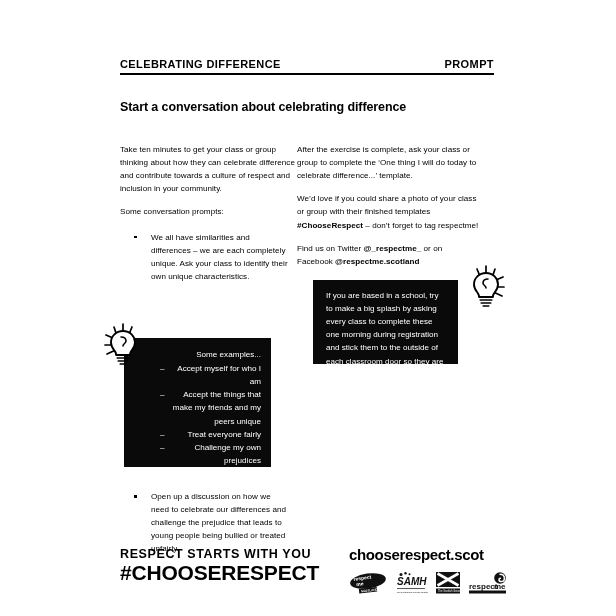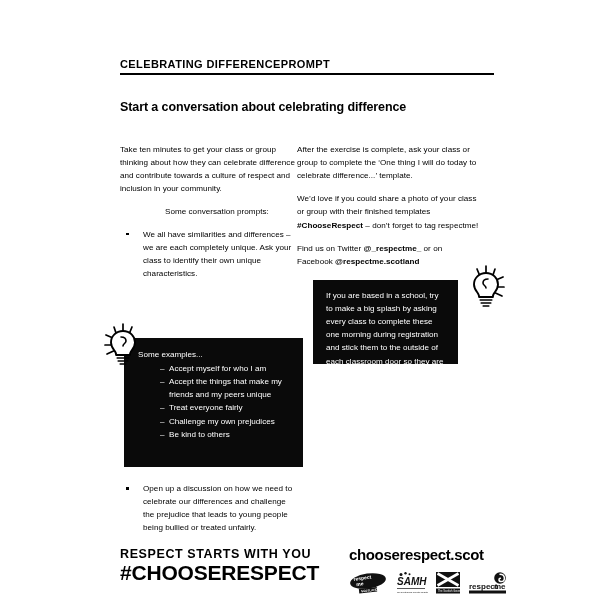--- a/index.html
+++ b/index.html
@@ -23,24 +23,25 @@
     background: #ffffff;
   }
 
   
   .header {
     position: absolute;
     left: 120px;
     top: 58px;
     width: 374px;
     display: flex;
-    justify-content: flex-start;
+    justify-content: space-between;
     align-items: flex-end;
     padding-bottom: 3px;
     border-bottom: 2.5px solid #000;
+    gap: 28px;
   }
   .header-left, .header-right {
     font-size: 11px;
     font-weight: bold;
     letter-spacing: 0.4px;
     line-height: 1.1;
     text-transform: uppercase;
   }
 
   
@@ -59,25 +60,25 @@
     position: absolute;
     top: 143px;
     font-size: 8.1px;
     line-height: 1.62;
     letter-spacing: 0.03px;
   }
   .col-left  { left: 120px;  width: 182px; }
   .col-right { left: 297px;  width: 182px; }
 
   .para { margin: 0 0 10px 0; }
-  .para.tight { margin-bottom: 9px; margin-left: 45px; }
+  .para.tight { margin-bottom: 9px; }
 
   ul.bullets {
     list-style: none;
-    margin: 4px;
+    margin: 12px;
     padding: 0;
   }
   ul.bullets > li {
     position: relative;
     padding-left: 19px;
     margin-bottom: 11px;
   }
   ul.bullets > li::before {
     content: "";
     position: absolute;
@@ -95,23 +96,24 @@
     position: absolute;
     background: #0a0a0a;
     color: #ffffff;
     font-size: 8.1px;
     line-height: 1.62;
     box-sizing: border-box;
   }
   .callout-left {
     left: 124px;
     top: 338px;
-    width: 179px;
+    width: 147px;
     height: 129px;
     padding: 10px 10px 10px 14px;
+    text-align: right;
   }
   .callout-right {
     left: 313px;
     top: 280px;
     width: 145px;
     height: 84px;
     padding: 9px 14px 9px 13px;
   }
   .callout-heading { margin: 0 0 1px 0; }
   .callout-list {

